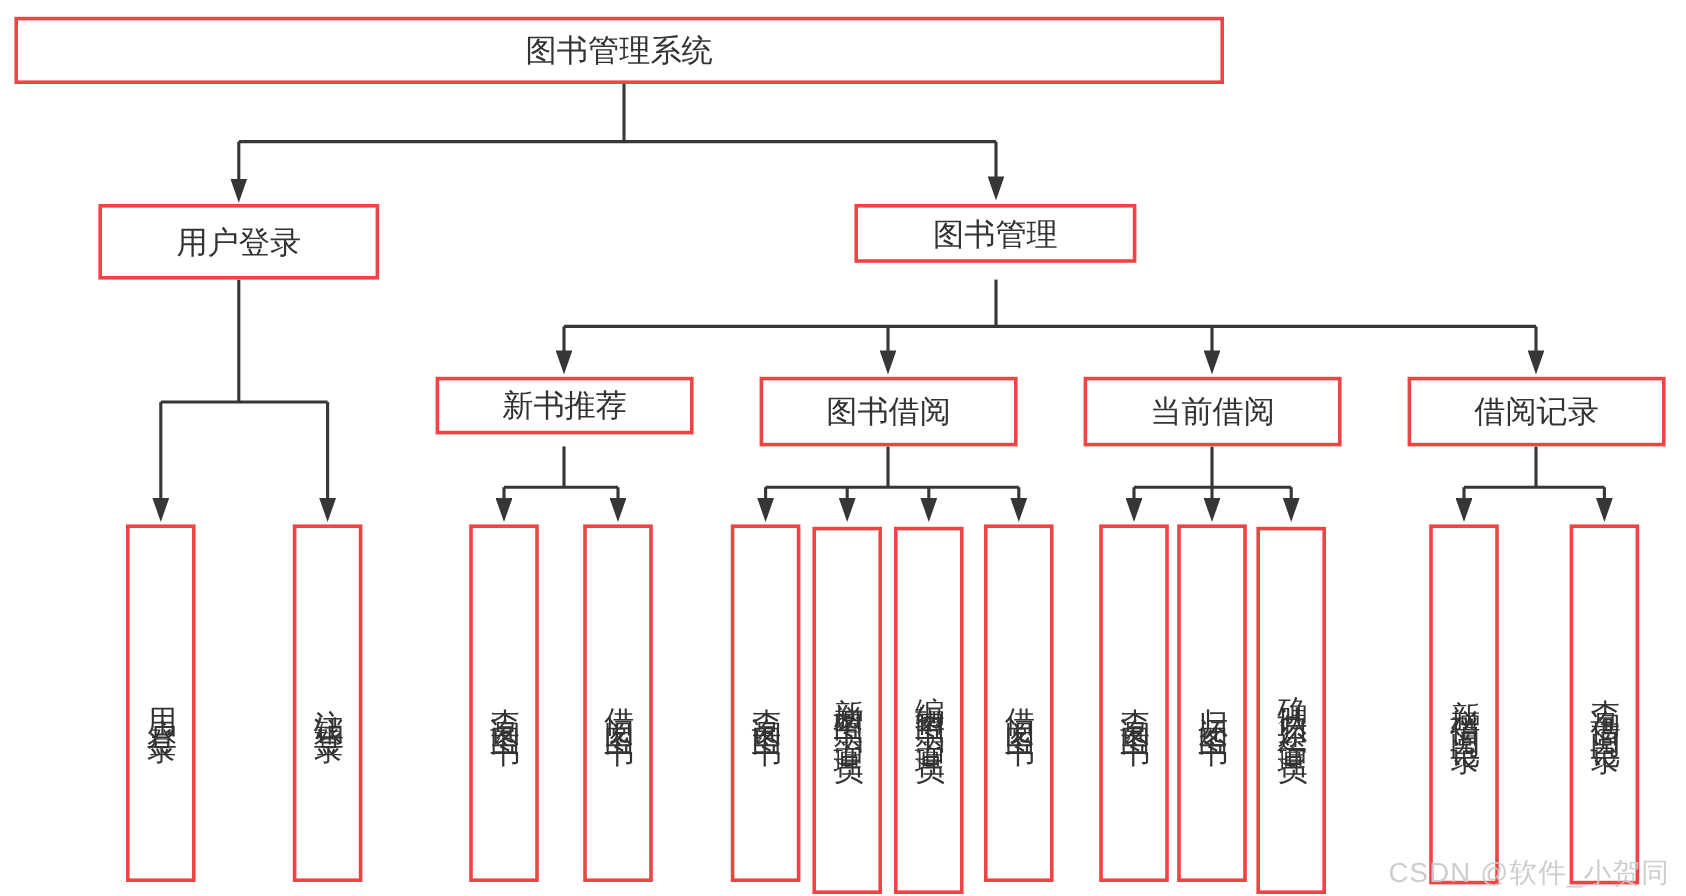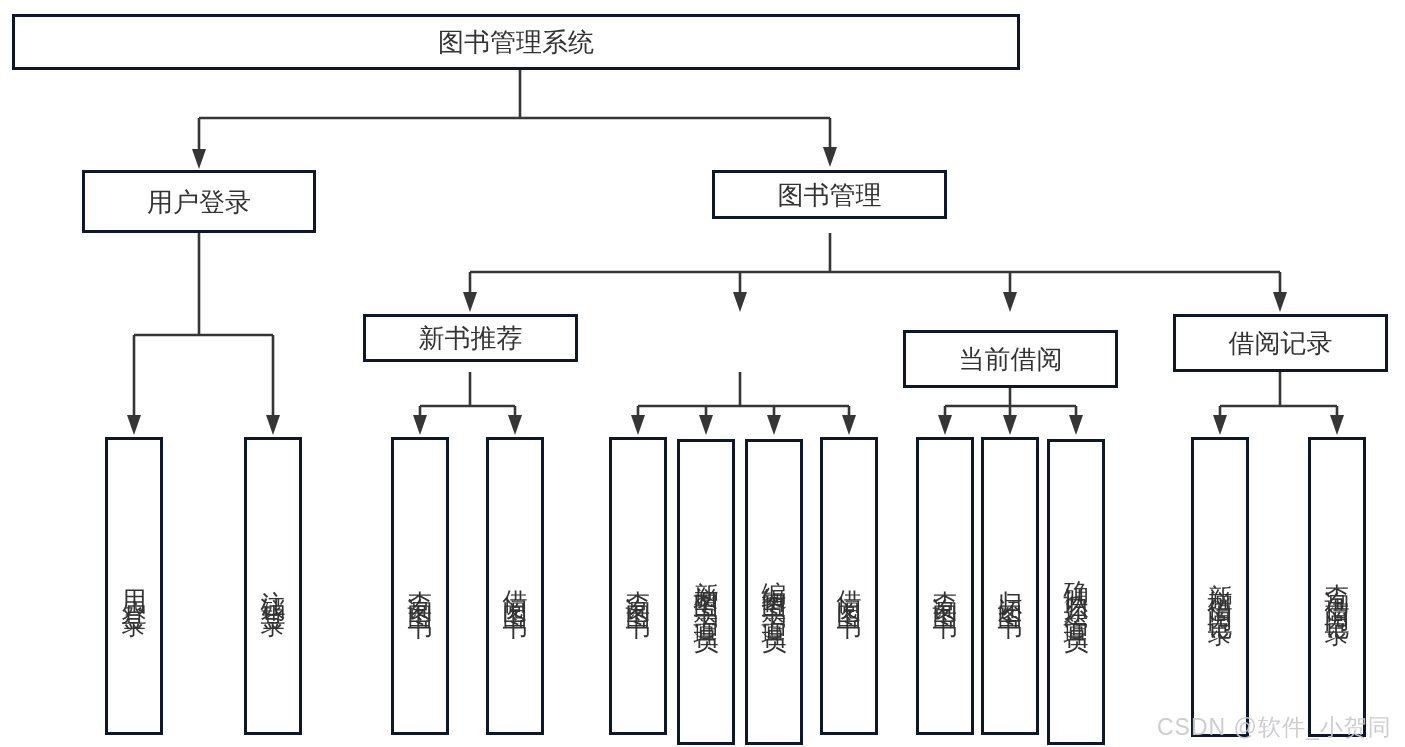--- a/index.html
+++ b/index.html
@@ -15,21 +15,21 @@
     overflow: hidden;
     color: #333333;
   }
   .connectors {
     position: absolute; left: 0; top: 0;
     width: 1405px; height: 747px;
     pointer-events: none;
   }
   .node {
     position: absolute;
-    border: 3px solid #0f172a;
+    border: 3px solid #ef4444;
     background: #ffffff;
     display: flex;
     align-items: center;
     justify-content: center;
     font-size: 26px;
     color: #333333;
     line-height: 1;
     white-space: nowrap;
   }
   .node.v {
@@ -104,21 +104,22 @@
       <path d="M1337 406 V416" marker-end="url(#arw)"></path>
     </g>
   </svg>
 
   <div class="node" style="left:12px; top:14px; width:1008px; height:56px;">图书管理系统</div>
 
   <div class="node" style="left:82px; top:170px; width:234px; height:63px;">用户登录</div>
   <div class="node" style="left:712px; top:170px; width:235px; height:49px;">图书管理</div>
 
   <div class="node" style="left:363px; top:314px; width:215px; height:48px;">新书推荐</div>
-  <div class="node" style="left:903px; top:314px; width:215px; height:58px;margin-top:16px;">当前借阅</div>
+  <div class="node" style="left:633px; top:314px; width:215px; height:58px;">图书借阅</div>
+  <div class="node" style="left:903px; top:314px; width:215px; height:58px;">当前借阅</div>
   <div class="node" style="left:1173px; top:314px; width:215px; height:58px;">借阅记录</div>
 
   <div class="node v" style="left:105px; top:437px; width:58px; height:298px;">用户登录</div>
   <div class="node v" style="left:244px; top:437px; width:58px; height:298px;">注销登录</div>
 
   <div class="node v" style="left:391px; top:437px; width:58px; height:298px;">查询图书</div>
   <div class="node v" style="left:486px; top:437px; width:58px; height:298px;">借阅图书</div>
 
   <div class="node v" style="left:609px; top:437px; width:58px; height:298px;">查询图书</div>
   <div class="node v tight" style="left:677px; top:439px; width:58px; height:306px;">新增图书（管理员）</div>

